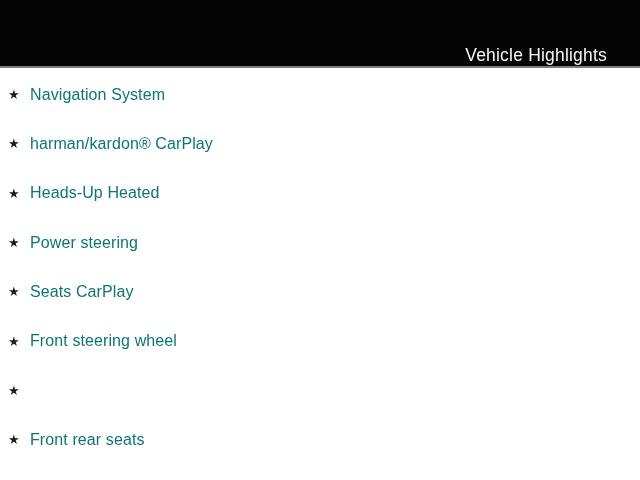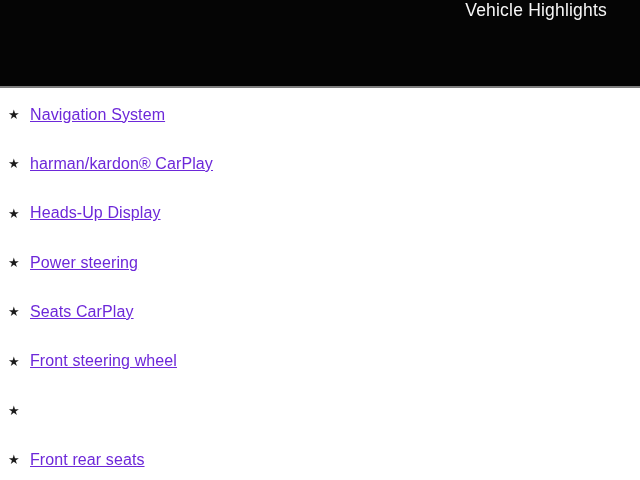--- a/index.html
+++ b/index.html
@@ -13,25 +13,25 @@
     font-family: "Liberation Sans", "DejaVu Sans", sans-serif;
     overflow: hidden;
   }
   .panel {
     width: 640px;
     height: 480px;
     display: flex;
     flex-direction: column;
   }
   .header {
-    height: 88px;
+    height: 68px;
     background: #050505;
     border-bottom: 2px solid #7d7d7d;
     display: flex;
-    align-items: flex-start;
+    align-items: flex-end;
     justify-content: flex-end;
     padding-right: 33px;
     box-sizing: border-box;
     flex: 0 0 auto;
   }
   .header-title {
     color: #f7f7f7;
     font-size: 17.5px;
     font-weight: 400;
     letter-spacing: 0.2px;
@@ -51,23 +51,22 @@
   .star {
     width: 22px;
     flex: 0 0 22px;
     font-size: 13px;
     color: #1b1b1b;
     line-height: 1;
     text-align: left;
   }
   .label {
     font-size: 16px;
-    color: #6d28d9;
+    color: #0f766e;
     letter-spacing: 0.1px;
-    text-decoration: underline;
   }
 </style>
 </head>
 <body>
 
 <div class="panel">
 
   <div class="header">
     <span class="header-title">Vehicle Highlights</span>
   </div>
@@ -76,21 +75,21 @@
     <li class="highlight-item">
       <span class="star">★</span>
       <span class="label">Navigation System</span>
     </li>
     <li class="highlight-item">
       <span class="star">★</span>
       <span class="label">harman/kardon® CarPlay</span>
     </li>
     <li class="highlight-item">
       <span class="star">★</span>
-      <span class="label">Heads-Up Display</span>
+      <span class="label">Heads-Up Heated</span>
     </li>
     <li class="highlight-item">
       <span class="star">★</span>
       <span class="label">Power steering</span>
     </li>
     <li class="highlight-item">
       <span class="star">★</span>
       <span class="label">Seats CarPlay</span>
     </li>
     <li class="highlight-item">

